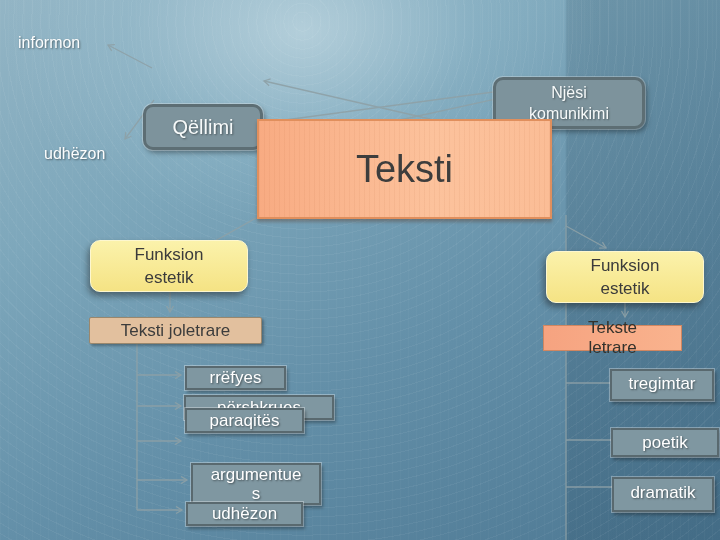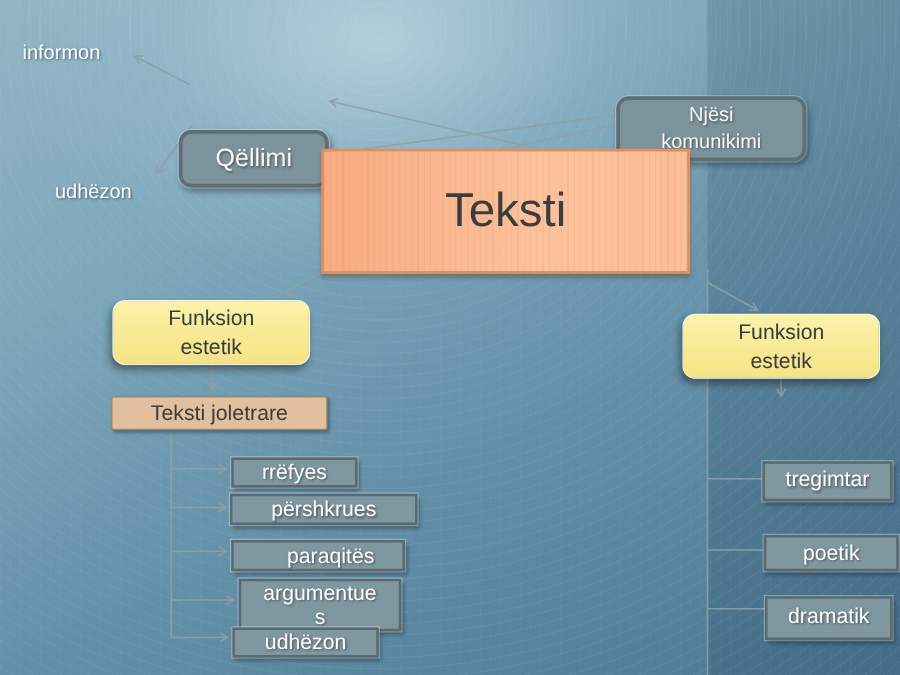--- a/index.html
+++ b/index.html
@@ -76,21 +76,21 @@
   #qellimi{left:143px;top:61px;width:114px;height:40px;font-size:20px;}
   #njesi{left:493px;top:34px;width:146px;height:46px;font-size:16px;line-height:21px;}
   #njesi .wrapspan{display:inline-block;max-width:110px;}
   #teksti{left:257px;top:119px;width:291px;height:96px;}
   #fpraktik{left:90px;top:240px;width:156px;height:50px;}
   #festetik{left:546px;top:251px;width:156px;height:50px;}
   #tjoletrare{left:89px;top:317px;width:171px;height:25px;}
   #tletrare{left:543px;top:325px;width:137px;height:24px;}
   #leaf-rrefyes{left:185px;top:366px;width:97px;height:20px;}
   #leaf-pershkrues{left:184px;top:395px;width:146px;height:21px;}
-  #leaf-paraqites{left:185px;top:432px;width:115px;height:21px;padding-left:20px;}
+  #leaf-paraqites{left:185px;top:408px;width:115px;height:21px;}
   #leaf-argumentues{left:191px;top:463px;width:126px;min-height:34px;align-items:flex-end;}
   #leaf-argumentues .wrapspan{max-width:95px;}
   #leaf-udhezues{left:186px;top:502px;width:113px;height:20px;}
   #leaf-tregimtar{left:610px;top:369px;width:100px;height:28px;}
   #leaf-tregimtar .wrapspan{max-width:82px;margin-top:-4px;}
   #leaf-poetik{left:611px;top:428px;width:104px;height:25px;}
   #leaf-dramatik{left:612px;top:477px;width:98px;height:31px;}
   #leaf-dramatik .wrapspan{max-width:72px;margin-top:-4px;}
 </style>
 </head>
@@ -147,20 +147,25 @@
   <div id="teksti" class="abs salmon-main">Teksti</div>
 
   <div id="fpraktik" class="abs yellow-node">
     <span class="wrapspan">Funksion estetik</span>
   </div>
   <div id="festetik" class="abs yellow-node">
     <span class="wrapspan">Funksion estetik</span>
   </div>
 
   <div id="tjoletrare" class="abs tan-node">Teksti joletrare</div>
+  <div id="tletrare" class="abs salmon-small">
+    <div class="overflow-text">
+      <span class="wrapspan">Tekste letrare</span>
+    </div>
+  </div>
 
   <div id="leaf-rrefyes" class="abs leaf">rrëfyes</div>
   <div id="leaf-pershkrues" class="abs leaf">përshkrues</div>
   <div id="leaf-paraqites" class="abs leaf">paraqitës</div>
   <div id="leaf-argumentues" class="abs leaf">
     <span class="wrapspan">argumentues</span>
   </div>
   <div id="leaf-udhezues" class="abs leaf">udhëzon</div>
 
   <div id="leaf-tregimtar" class="abs leaf">

